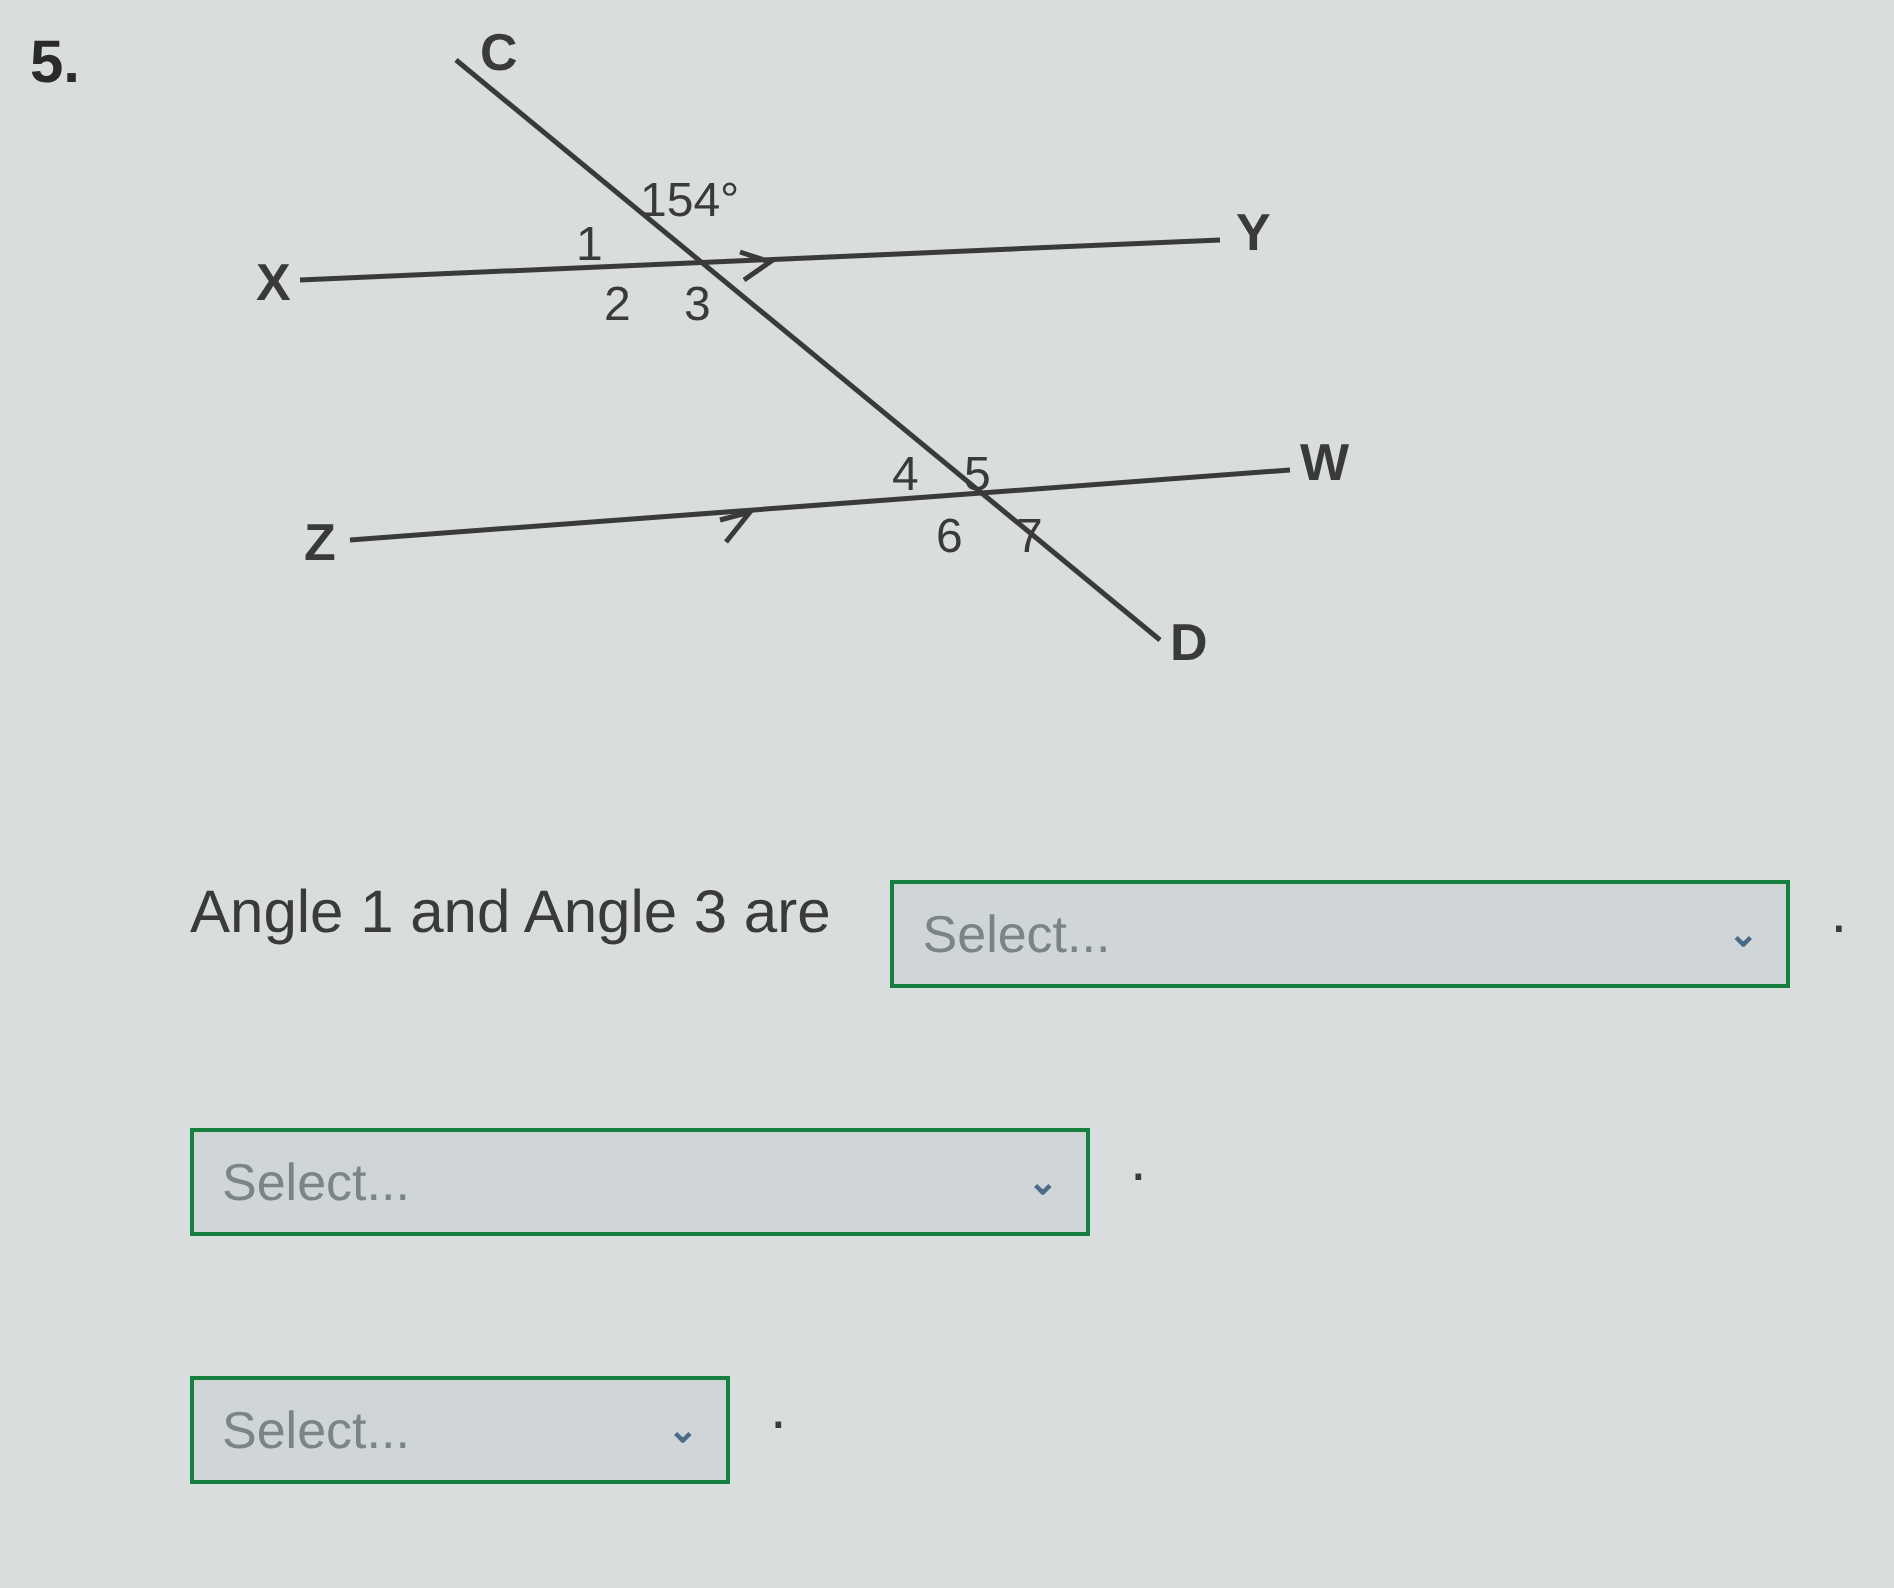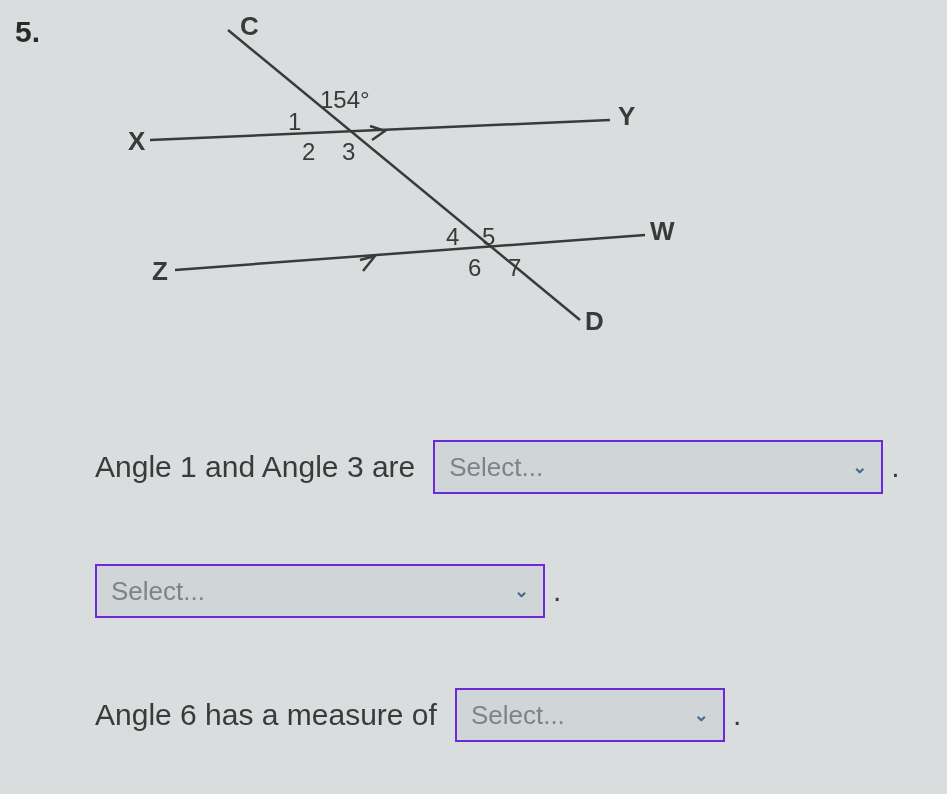--- a/index.html
+++ b/index.html
@@ -46,32 +46,33 @@
       fill: #3a3a3a;
     }
     .statements {
       position: absolute;
       top: 440px;
       left: 95px;
       right: 10px;
     }
     .statement {
       display: flex;
-      align-items: center;
+      align-items: flex-start;
       margin-bottom: 70px;
       font-size: 30px;
       color: #3a3a3a;
+      gap: 12px;
     }
     .statement-text {
       margin-right: 18px;
       white-space: nowrap;
     }
     .select {
       flex: 0 0 auto;
-      border: 2px solid #6d28d9;
+      border: 2px solid #15803d;
       background: #d0d6d8;
       height: 54px;
       display: flex;
       align-items: center;
       justify-content: space-between;
       padding: 0 14px;
       font-size: 26px;
       color: #7b8488;
       cursor: pointer;
       position: relative;
@@ -143,21 +144,20 @@
 
   <div class="statement">
     <div class="select select-wide">
       <span>Select...</span>
       <span class="chevron">⌄</span>
     </div>
     <span class="period">.</span>
   </div>
 
   <div class="statement">
-    <span class="statement-text">Angle 6 has a measure of</span>
     <div class="select select-med">
       <span>Select...</span>
       <span class="chevron">⌄</span>
     </div>
     <span class="period">.</span>
   </div>
 
 </div>
 
 </body></html>

